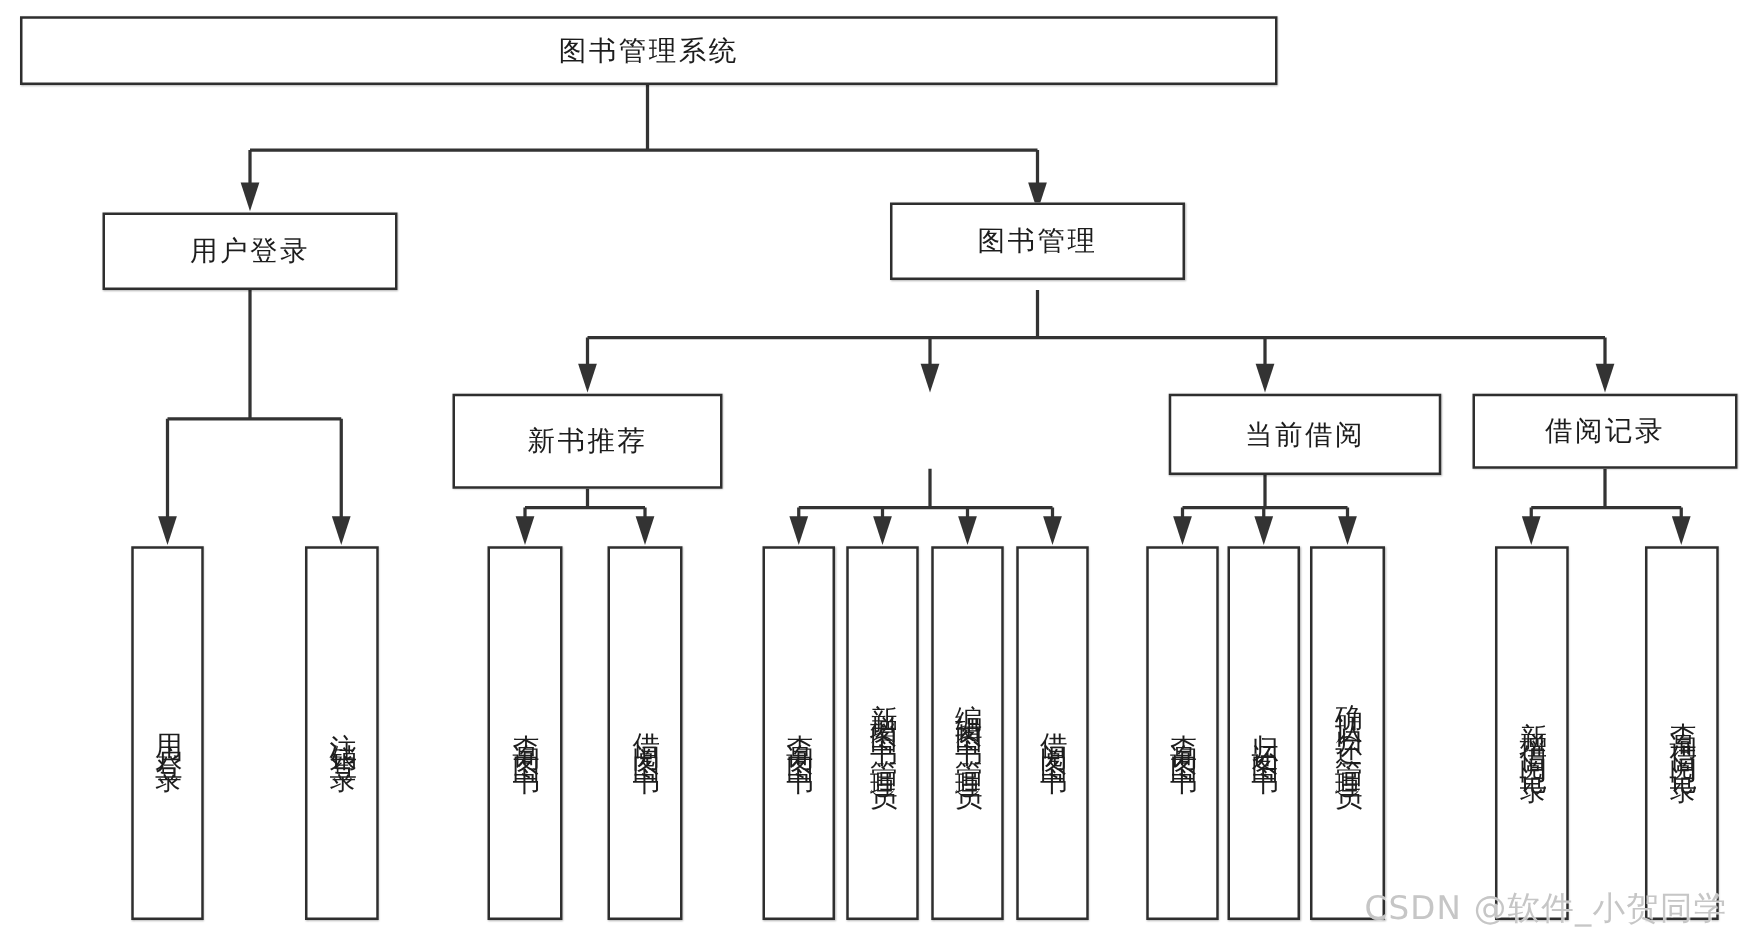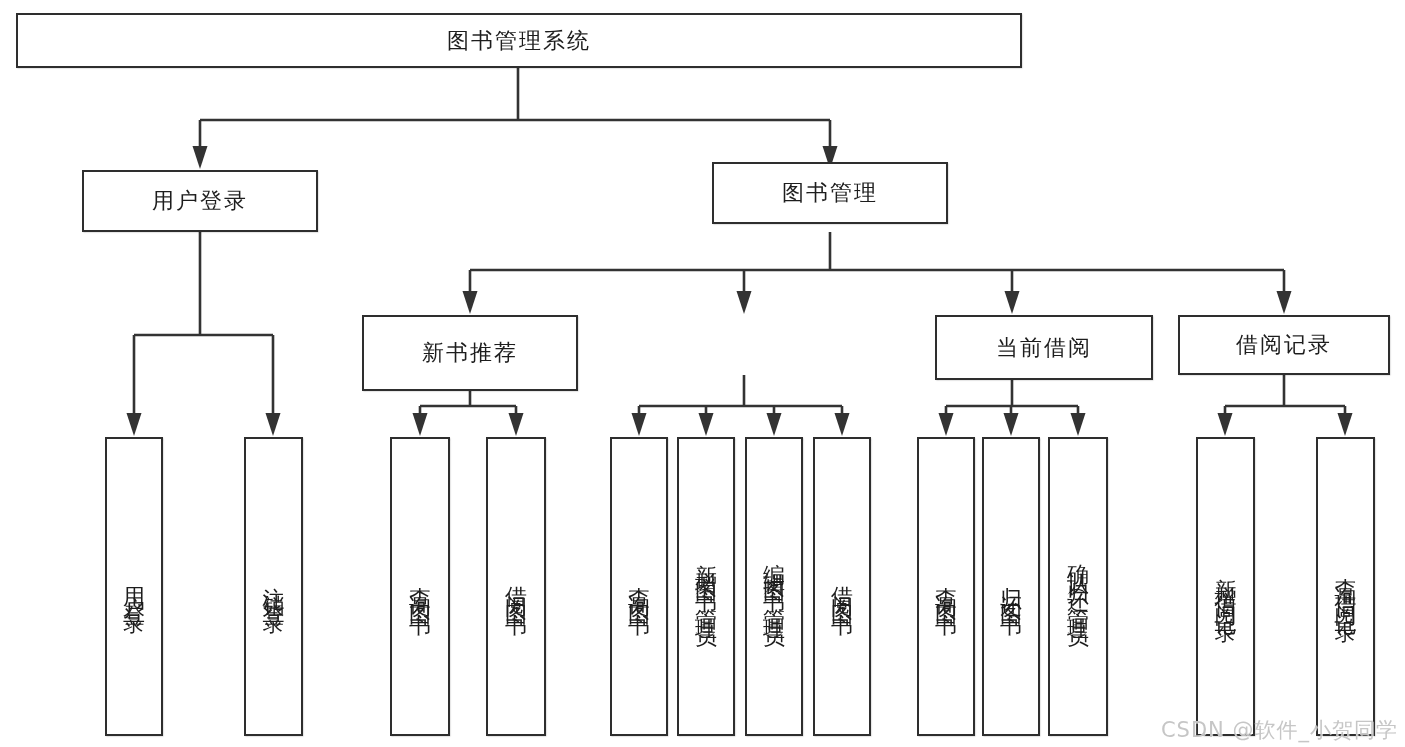--- a/index.html
+++ b/index.html
@@ -42,22 +42,22 @@
   #lf-c0{left:610px; width:58px;}
   #lf-c1{left:677px; width:58px;}
   #lf-c2{left:745px; width:58px;}
   #lf-c3{left:813px; width:58px;}
   #lf-d0{left:917px; width:58px;}
   #lf-d1{left:982px; width:58px;}
   #lf-d2{left:1048px; width:60px;}
   #lf-e0{left:1196px; width:59px;}
   #lf-e1{left:1316px; width:59px;}
   .watermark{
-    position:absolute; right:7px; bottom:3px; z-index:5;
-    font-size:21px; letter-spacing:1px; color:var(--watermark);
+    position:absolute; right:23px; bottom:3px; z-index:5;
+    font-size:26px; letter-spacing:1px; color:var(--watermark);
     text-shadow:1px 1px 0 rgba(255,255,255,0.65);
   }
 </style>
 </head>
 <body>
 
 <div class="stage">
 
   <svg class="wires" viewBox="0 0 1405 747" xmlns="http://www.w3.org/2000/svg" aria-hidden="true">
     <path fill="none" stroke="currentColor" stroke-width="2.6" d="M518 68 V120 M200 120 H830 M200 120 V150 M830 120 V150

